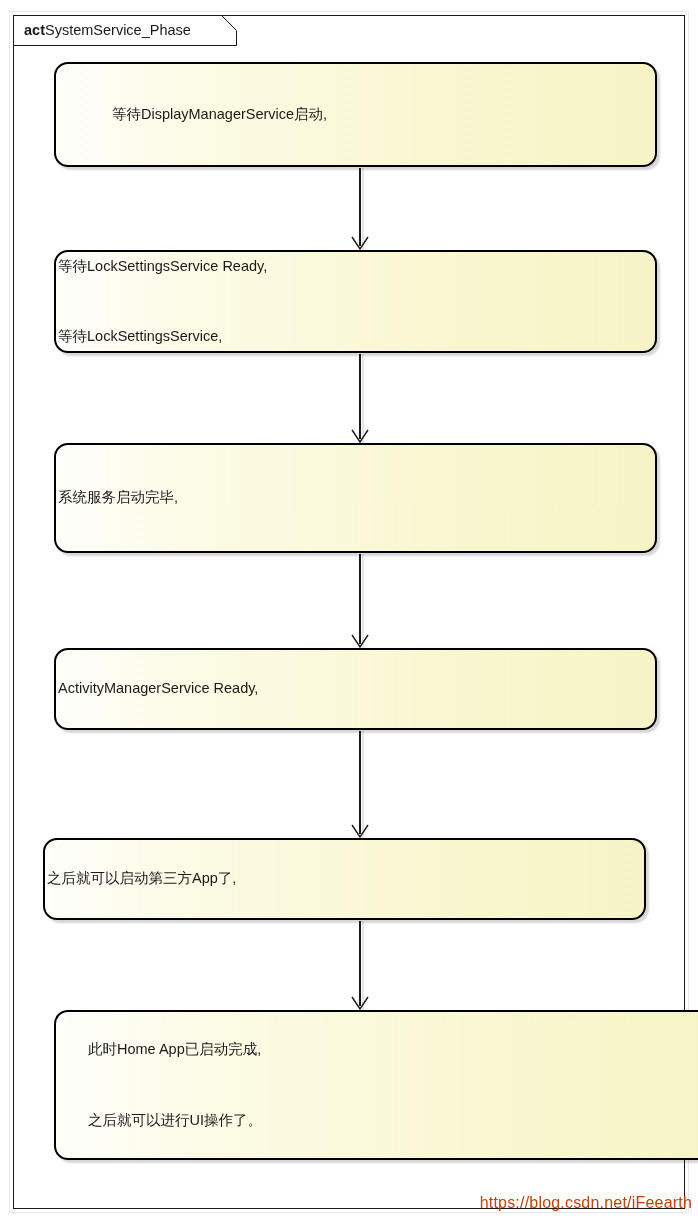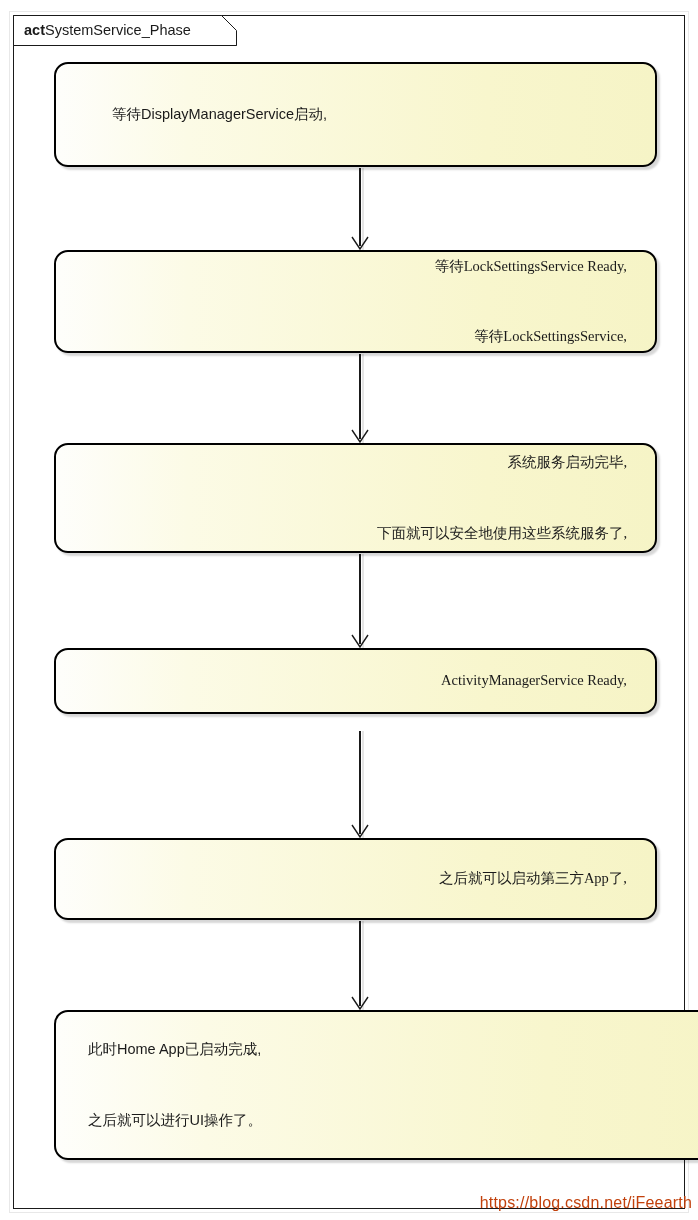--- a/index.html
+++ b/index.html
@@ -73,27 +73,27 @@
     border: 2.2px solid #000000;
     border-radius: 14px;
     background: linear-gradient(to right, #fefefb 0%, #fcfbe6 22%, #f8f6cd 72%, #f6f4c6 100%);
     box-shadow: 3px 3px 2px rgba(0,0,0,0.16);
     display: flex;
     flex-direction: column;
     justify-content: center;
     overflow: hidden;
   }
   .node-text {
-    padding: 0 28px;
+    padding: 0 2px;
     font-size: 14.5px;
     line-height: 23.5px;
     color: #1a1a1a;
     white-space: pre;
   }
-  .node-text.center { text-align: right; font-family: Liberation Serif, serif; }
+  .node-text.center { text-align: left; }
   .node-text.left   { text-align: left; padding-left: 32px; }
   .node-text .ln { display: block; }
 
   
   .edge {
     position: absolute;
     width: 2px;
     background: #1a1a1a;
   }
   .edge-shadow {
@@ -167,50 +167,49 @@
   <div class="arrowhead" style="left:351px; top:429px;">
     <svg width="18" height="14" viewBox="0 0 18 14">
       <path d="M1,1 L9,13 L17,1" fill="none" stroke="#1a1a1a" stroke-width="1.4"></path>
     </svg>
   </div>
 
   <div class="node" style="left:54px; top:443px; width:603px; height:110px;">
     <div class="node-text center">
       
       <span class="ln">系统服务启动完毕,</span>
-      <span class="ln">下面就可以安全地使用这些系统服务了,</span>
       
     </div>
   </div>
 
   <div class="edge-shadow" style="left:362px; top:554px; height:94px;"></div>
   <div class="edge" style="left:359px; top:554px; height:90px;"></div>
   <div class="arrowhead" style="left:351px; top:634px;">
     <svg width="18" height="14" viewBox="0 0 18 14">
       <path d="M1,1 L9,13 L17,1" fill="none" stroke="#1a1a1a" stroke-width="1.4"></path>
     </svg>
   </div>
 
-  <div class="node" style="left:54px; top:648px; width:603px; height:66px;">
+  <div class="node" style="left:54px; top:648px; width:603px; height:82px;">
     <div class="node-text center">
       
       <span class="ln">ActivityManagerService Ready,</span>
       
     </div>
   </div>
 
   <div class="edge-shadow" style="left:362px; top:731px; height:107px;"></div>
   <div class="edge" style="left:359px; top:731px; height:103px;"></div>
   <div class="arrowhead" style="left:351px; top:824px;">
     <svg width="18" height="14" viewBox="0 0 18 14">
       <path d="M1,1 L9,13 L17,1" fill="none" stroke="#1a1a1a" stroke-width="1.4"></path>
     </svg>
   </div>
 
-  <div class="node" style="left:54px; top:838px; width:603px; height:82px;">
+  <div class="node" style="left:43px; top:838px; width:603px; height:82px;">
     <div class="node-text center">
       
       <span class="ln">之后就可以启动第三方App了,</span>
       
     </div>
   </div>
 
   <div class="edge-shadow" style="left:362px; top:921px; height:89px;"></div>
   <div class="edge" style="left:359px; top:921px; height:85px;"></div>
   <div class="arrowhead" style="left:351px; top:996px;">

